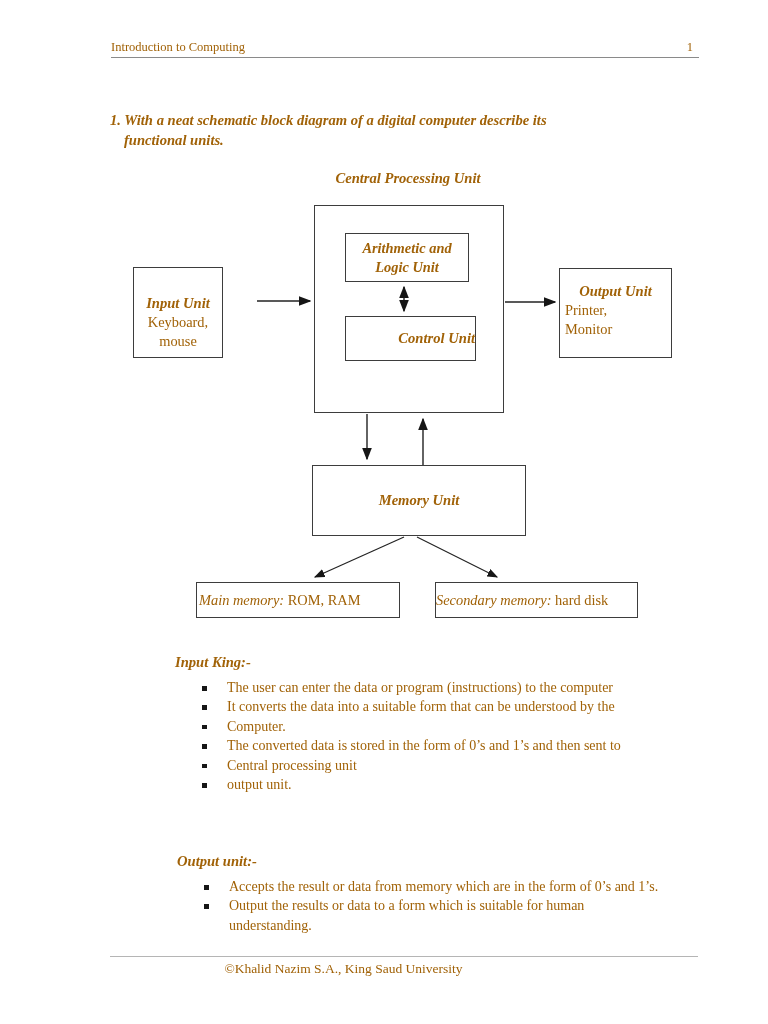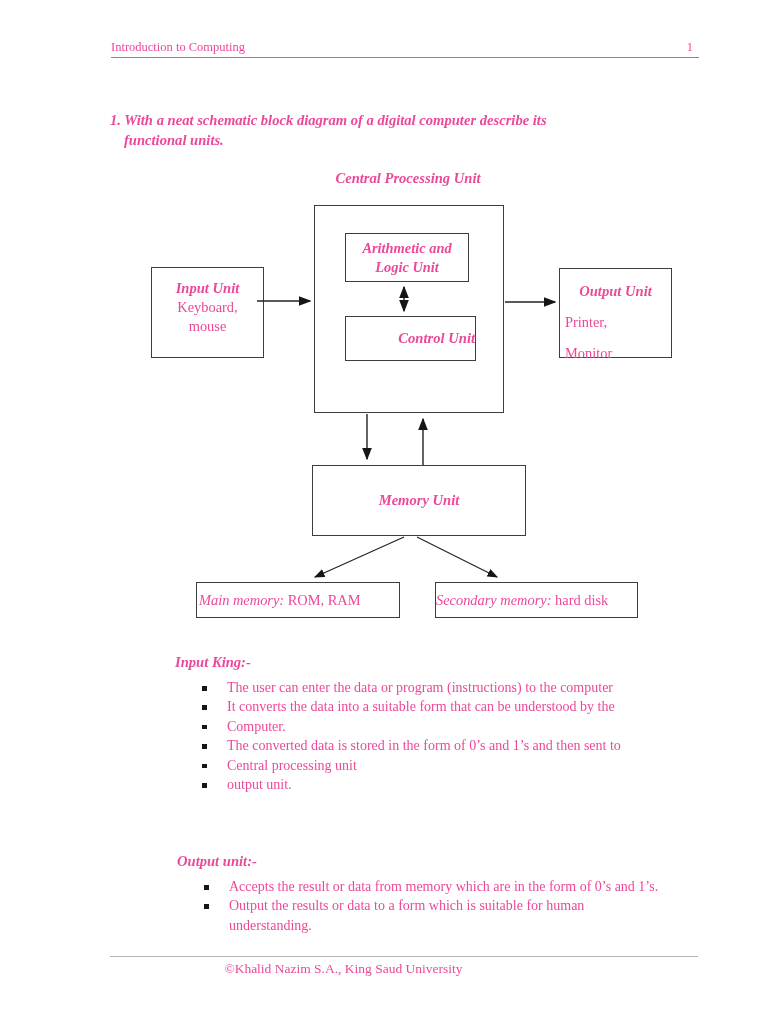--- a/index.html
+++ b/index.html
@@ -1,43 +1,43 @@
 <!DOCTYPE html>
 <html><head>
 <meta charset="utf-8">
 <style>
   html,body{margin:0;padding:0;background:#ffffff;}
   .page{
     position:relative;width:768px;height:1024px;background:#ffffff;overflow:hidden;
-    font-family:"Liberation Serif","DejaVu Serif",serif;color:#ec4899;
+    font-family:"Liberation Serif","DejaVu Serif",serif;color:#a16207;
   }
   
   .hdr{position:absolute;left:111px;top:38px;width:588px;height:19px;
        border-bottom:1.2px solid #8a8a8a;font-size:12.5px;}
   .hdr .t{position:absolute;left:0;bottom:2px;}
   .hdr .pn{position:absolute;right:6px;bottom:2px;}
   
   .question{position:absolute;left:110px;top:111px;width:600px;
             font-size:14.6px;font-weight:bold;font-style:italic;line-height:19.5px;}
   .question .l2{padding-left:14px;}
   
   .box{position:absolute;border:1.4px solid #3d3d3d;box-sizing:border-box;background:#fff;}
   .cpu-title{position:absolute;left:290px;top:170px;width:236px;text-align:center;
              font-size:14.6px;font-weight:bold;font-style:italic;}
   .cpu-box{left:314px;top:205px;width:190px;height:208px;background:transparent;}
   .alu-box{left:345px;top:233px;width:124px;height:49px;display:flex;align-items:center;justify-content:center;
            text-align:center;font-size:14.4px;font-weight:bold;font-style:italic;line-height:19px;}
   .cu-box{left:345px;top:316px;width:131px;height:45px;display:flex;align-items:center;justify-content:flex-end;
           font-size:14.6px;font-weight:bold;font-style:italic;}
-  .input-box{left:151px;top:267px;width:113px;height:91px;text-align:center;
-             font-size:14.4px;line-height:19px;padding-top:11px;}
+  .input-box{left:133px;top:267px;width:90px;height:91px;text-align:center;
+             font-size:14.4px;line-height:19px;padding-top:26px;}
   .output-box{left:559px;top:268px;width:113px;height:90px;
               font-size:14.4px;line-height:19px;padding-top:13px;}
   .output-box .ttl{text-align:center;}
-  .output-box .sub{padding-left:5px;margin-top:12px;}
+  .output-box .sub{padding-left:5px;}
   .b-ttl{font-weight:bold;font-style:italic;font-size:14.6px;}
   .memory-box{left:312px;top:465px;width:214px;height:71px;display:flex;align-items:center;justify-content:center;
               font-size:14.6px;font-weight:bold;font-style:italic;}
   .main-box{left:196px;top:582px;width:204px;height:36px;display:flex;align-items:center;
             padding-left:2px;font-size:14.4px;}
   .sec-box{left:435px;top:582px;width:203px;height:36px;display:flex;align-items:center;
            padding-left:0;font-size:14.4px;}
   .it{font-style:italic;}
   
   .arrows{position:absolute;left:0;top:0;width:768px;height:1024px;pointer-events:none;}

